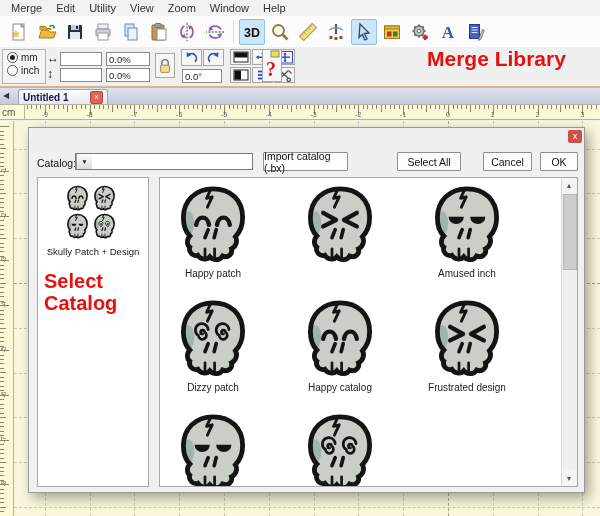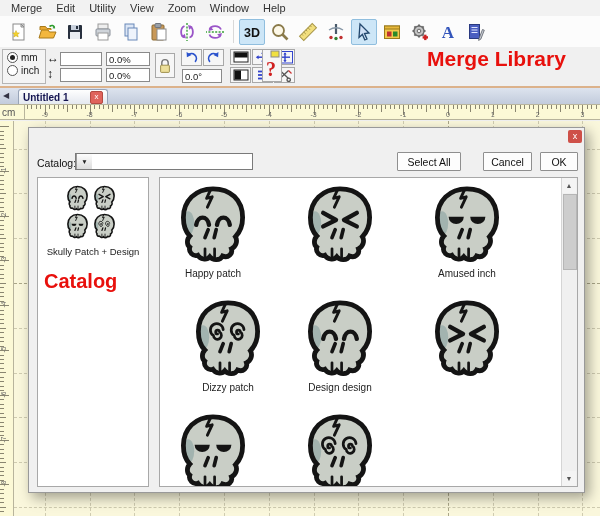--- a/index.html
+++ b/index.html
@@ -631,20 +631,21 @@
       <div class="gridh" style="top: 386px;"></div>
     </div>
 
   <div class="dialog">
     <div class="dlg-close">x</div>
 
     <span class="dlg-label">Catalog:</span>
     <div class="combo">
       <span class="dd">▼</span>
     </div>
+    <div class="btn" style="left:234px;top:24px;width:85px;">Import catalog (.bx)</div>
     <div class="btn" style="left:368px;top:24px;width:64px;">Select All</div>
     <div class="btn" style="left:454px;top:24px;width:49px;">Cancel</div>
     <div class="btn" style="left:511px;top:24px;width:38px;">OK</div>
 
     <div class="panelL">
       <div class="side-item">
         <div class="minis" id="minis">
             <div><svg width="27" height="26" viewBox="0 0 100 100">
                 <path d="M50,6 C28,6 13,21 13,42 C13,52 16,60 21,65 C17,69 17,76 21,79 C19,85 25,91 31,89 C34,94 42,96 46,91 C50,96 59,96 62,90 C69,93 75,87 73,81 C79,78 81,71 78,66 C84,60 87,52 87,42 C87,20 72,6 50,6 Z" fill="#c9cec6"></path>
                 <ellipse cx="19" cy="49" rx="7.5" ry="15" fill="#a2b3af"></ellipse>
@@ -729,21 +730,21 @@
               <ellipse cx="19" cy="49" rx="7.5" ry="15" fill="#a2b3af"></ellipse>
               <path d="M47,7 L42,18 L49,16 L43,29" fill="none" stroke="#141414" stroke-width="3.6" stroke-linecap="round" stroke-linejoin="round"></path>
               <path d="M44,57 L40,67" fill="none" stroke="#141414" stroke-width="4.6" stroke-linecap="round" stroke-linejoin="round"></path>
               <path d="M54,57 L51.5,67" fill="none" stroke="#141414" stroke-width="4.6" stroke-linecap="round" stroke-linejoin="round"></path>
               <path d="M40,81 L40,90" fill="none" stroke="#141414" stroke-width="3.4" stroke-linecap="round" stroke-linejoin="round"></path>
               <path d="M52,81 L52,91" fill="none" stroke="#141414" stroke-width="3.4" stroke-linecap="round" stroke-linejoin="round"></path>
               <path d="M27,41 a9.5,9 0 0 0 19,0 z" fill="#141414"></path>
               <path d="M54,41 a9.5,9 0 0 0 19,0 z" fill="#141414"></path>
               <path d="M50,6 C28,6 13,21 13,42 C13,52 16,60 21,65 C17,69 17,76 21,79 C19,85 25,91 31,89 C34,94 42,96 46,91 C50,96 59,96 62,90 C69,93 75,87 73,81 C79,78 81,71 78,66 C84,60 87,52 87,42 C87,20 72,6 50,6 Z" fill="none" stroke="#141414" stroke-width="6"></path>
             </svg><div class="lbl">Amused inch</div></div>
-          <div class="cell" style="left: -12px; top: 120px; padding-left: 15px;"><svg width="84" height="80" viewBox="0 0 100 100">
+          <div class="cell" style="left: -12px; top: 120px;"><svg width="84" height="80" viewBox="0 0 100 100">
               <path d="M50,6 C28,6 13,21 13,42 C13,52 16,60 21,65 C17,69 17,76 21,79 C19,85 25,91 31,89 C34,94 42,96 46,91 C50,96 59,96 62,90 C69,93 75,87 73,81 C79,78 81,71 78,66 C84,60 87,52 87,42 C87,20 72,6 50,6 Z" fill="#c9cec6"></path>
               <ellipse cx="19" cy="49" rx="7.5" ry="15" fill="#a2b3af"></ellipse>
               <path d="M47,7 L42,18 L49,16 L43,29" fill="none" stroke="#141414" stroke-width="3.6" stroke-linecap="round" stroke-linejoin="round"></path>
               <path d="M44,57 L40,67" fill="none" stroke="#141414" stroke-width="4.6" stroke-linecap="round" stroke-linejoin="round"></path>
               <path d="M54,57 L51.5,67" fill="none" stroke="#141414" stroke-width="4.6" stroke-linecap="round" stroke-linejoin="round"></path>
               <path d="M40,81 L40,90" fill="none" stroke="#141414" stroke-width="3.4" stroke-linecap="round" stroke-linejoin="round"></path>
               <path d="M52,81 L52,91" fill="none" stroke="#141414" stroke-width="3.4" stroke-linecap="round" stroke-linejoin="round"></path>
               <path d="M37,45 a2.4,2.4 0 1 1 2.4,-2.6 a5,5 0 1 1 -7.6,4.4 a8,8 0 1 1 12.2,-7.2" fill="none" stroke="#141414" stroke-width="3.4" stroke-linecap="round" stroke-linejoin="round"></path>
               <path d="M63,45 a2.4,2.4 0 1 1 2.4,-2.6 a5,5 0 1 1 -7.6,4.4 a8,8 0 1 1 12.2,-7.2" fill="none" stroke="#141414" stroke-width="3.4" stroke-linecap="round" stroke-linejoin="round"></path>
               <path d="M50,6 C28,6 13,21 13,42 C13,52 16,60 21,65 C17,69 17,76 21,79 C19,85 25,91 31,89 C34,94 42,96 46,91 C50,96 59,96 62,90 C69,93 75,87 73,81 C79,78 81,71 78,66 C84,60 87,52 87,42 C87,20 72,6 50,6 Z" fill="none" stroke="#141414" stroke-width="6"></path>
@@ -752,33 +753,33 @@
               <path d="M50,6 C28,6 13,21 13,42 C13,52 16,60 21,65 C17,69 17,76 21,79 C19,85 25,91 31,89 C34,94 42,96 46,91 C50,96 59,96 62,90 C69,93 75,87 73,81 C79,78 81,71 78,66 C84,60 87,52 87,42 C87,20 72,6 50,6 Z" fill="#c9cec6"></path>
               <ellipse cx="19" cy="49" rx="7.5" ry="15" fill="#a2b3af"></ellipse>
               <path d="M47,7 L42,18 L49,16 L43,29" fill="none" stroke="#141414" stroke-width="3.6" stroke-linecap="round" stroke-linejoin="round"></path>
               <path d="M44,57 L40,67" fill="none" stroke="#141414" stroke-width="4.6" stroke-linecap="round" stroke-linejoin="round"></path>
               <path d="M54,57 L51.5,67" fill="none" stroke="#141414" stroke-width="4.6" stroke-linecap="round" stroke-linejoin="round"></path>
               <path d="M40,81 L40,90" fill="none" stroke="#141414" stroke-width="3.4" stroke-linecap="round" stroke-linejoin="round"></path>
               <path d="M52,81 L52,91" fill="none" stroke="#141414" stroke-width="3.4" stroke-linecap="round" stroke-linejoin="round"></path>
               <path d="M29,51 C31,39 43,39 45,51" fill="none" stroke="#141414" stroke-width="5.5" stroke-linecap="round" stroke-linejoin="round"></path>
               <path d="M55,51 C57,39 69,39 71,51" fill="none" stroke="#141414" stroke-width="5.5" stroke-linecap="round" stroke-linejoin="round"></path>
               <path d="M50,6 C28,6 13,21 13,42 C13,52 16,60 21,65 C17,69 17,76 21,79 C19,85 25,91 31,89 C34,94 42,96 46,91 C50,96 59,96 62,90 C69,93 75,87 73,81 C79,78 81,71 78,66 C84,60 87,52 87,42 C87,20 72,6 50,6 Z" fill="none" stroke="#141414" stroke-width="6"></path>
-            </svg><div class="lbl">Design design</div></div>
+            </svg><div class="lbl">Happy catalog</div></div>
           <div class="cell" style="left: 242px; top: 120px;"><svg width="84" height="80" viewBox="0 0 100 100">
               <path d="M50,6 C28,6 13,21 13,42 C13,52 16,60 21,65 C17,69 17,76 21,79 C19,85 25,91 31,89 C34,94 42,96 46,91 C50,96 59,96 62,90 C69,93 75,87 73,81 C79,78 81,71 78,66 C84,60 87,52 87,42 C87,20 72,6 50,6 Z" fill="#c9cec6"></path>
               <ellipse cx="19" cy="49" rx="7.5" ry="15" fill="#a2b3af"></ellipse>
               <path d="M47,7 L42,18 L49,16 L43,29" fill="none" stroke="#141414" stroke-width="3.6" stroke-linecap="round" stroke-linejoin="round"></path>
               <path d="M44,57 L40,67" fill="none" stroke="#141414" stroke-width="4.6" stroke-linecap="round" stroke-linejoin="round"></path>
               <path d="M54,57 L51.5,67" fill="none" stroke="#141414" stroke-width="4.6" stroke-linecap="round" stroke-linejoin="round"></path>
               <path d="M40,81 L40,90" fill="none" stroke="#141414" stroke-width="3.4" stroke-linecap="round" stroke-linejoin="round"></path>
               <path d="M52,81 L52,91" fill="none" stroke="#141414" stroke-width="3.4" stroke-linecap="round" stroke-linejoin="round"></path>
               <path d="M29,36 L45,45 L29,53" fill="none" stroke="#141414" stroke-width="5.5" stroke-linecap="round" stroke-linejoin="round"></path>
               <path d="M71,36 L55,45 L71,53" fill="none" stroke="#141414" stroke-width="5.5" stroke-linecap="round" stroke-linejoin="round"></path>
               <path d="M50,6 C28,6 13,21 13,42 C13,52 16,60 21,65 C17,69 17,76 21,79 C19,85 25,91 31,89 C34,94 42,96 46,91 C50,96 59,96 62,90 C69,93 75,87 73,81 C79,78 81,71 78,66 C84,60 87,52 87,42 C87,20 72,6 50,6 Z" fill="none" stroke="#141414" stroke-width="6"></path>
-            </svg></div>
+            </svg><div class="lbl">Frustrated design</div></div>
           <div class="cell" style="left: -12px; top: 234px;"><svg width="84" height="80" viewBox="0 0 100 100">
               <path d="M50,6 C28,6 13,21 13,42 C13,52 16,60 21,65 C17,69 17,76 21,79 C19,85 25,91 31,89 C34,94 42,96 46,91 C50,96 59,96 62,90 C69,93 75,87 73,81 C79,78 81,71 78,66 C84,60 87,52 87,42 C87,20 72,6 50,6 Z" fill="#c9cec6"></path>
               <ellipse cx="19" cy="49" rx="7.5" ry="15" fill="#a2b3af"></ellipse>
               <path d="M47,7 L42,18 L49,16 L43,29" fill="none" stroke="#141414" stroke-width="3.6" stroke-linecap="round" stroke-linejoin="round"></path>
               <path d="M44,57 L40,67" fill="none" stroke="#141414" stroke-width="4.6" stroke-linecap="round" stroke-linejoin="round"></path>
               <path d="M54,57 L51.5,67" fill="none" stroke="#141414" stroke-width="4.6" stroke-linecap="round" stroke-linejoin="round"></path>
               <path d="M40,81 L40,90" fill="none" stroke="#141414" stroke-width="3.4" stroke-linecap="round" stroke-linejoin="round"></path>
               <path d="M52,81 L52,91" fill="none" stroke="#141414" stroke-width="3.4" stroke-linecap="round" stroke-linejoin="round"></path>
               <path d="M27,41 a9.5,9 0 0 0 19,0 z" fill="#141414"></path>
               <path d="M54,41 a9.5,9 0 0 0 19,0 z" fill="#141414"></path>
@@ -800,20 +801,21 @@
       <div class="sb">
         <div class="up">▲</div>
         <div class="thumb"></div>
         <div class="dn">▼</div>
       </div>
     </div>
   </div>
 
   <div class="ann" id="annMerge" style="left: 427px; top: 48px; font-size: 21px; color: rgb(232, 16, 12);">Merge Library</div>
   <div class="ann" id="annSelect" style="left: 44px; top: 270px; font-size: 20px; color: rgb(232, 16, 12);">
+    <div>Select</div>
     <div>Catalog</div>
   </div>
 
   <svg id="overlay">
     <defs>
       <marker id="ah" markerWidth="7" markerHeight="7" refX="5.2" refY="3.5" orient="auto">
         <path d="M0,0 L7,3.5 L0,7 Z" id="ahp" fill="#e8100c"></path>
       </marker>
     </defs>
     <ellipse id="circ" cx="368" cy="36" rx="30" ry="22" fill="none" stroke-width="5" stroke="#e8100c"></ellipse>

